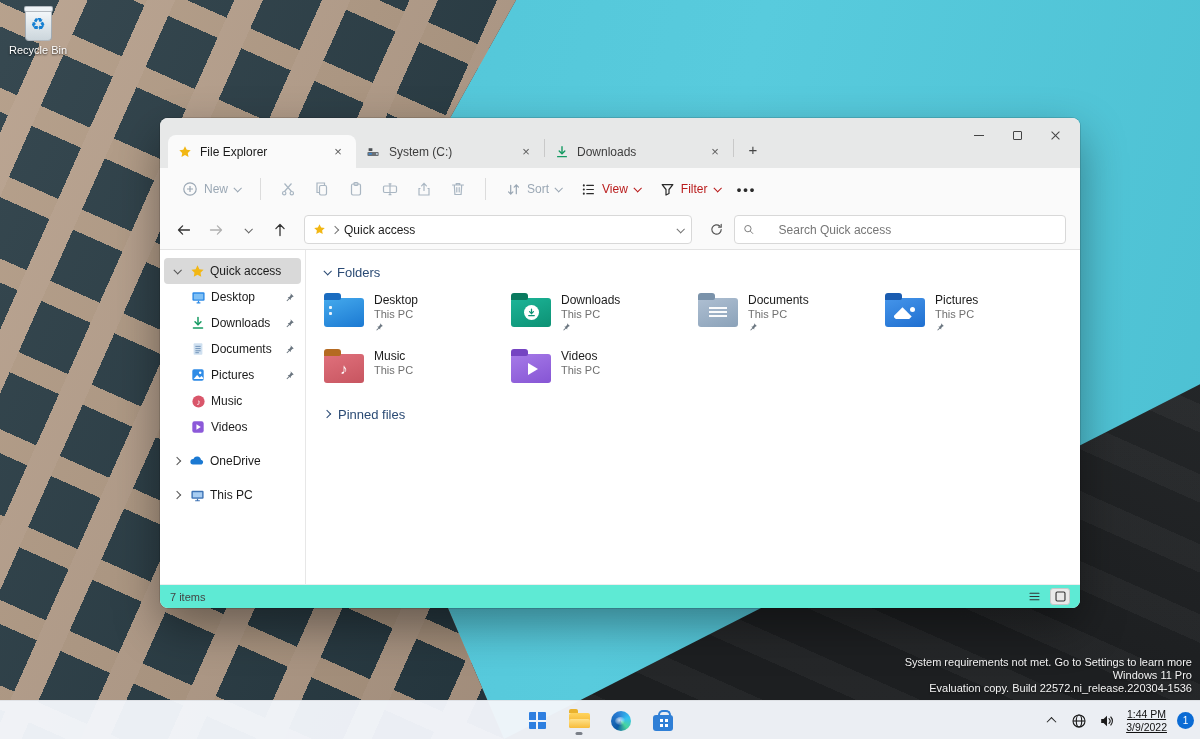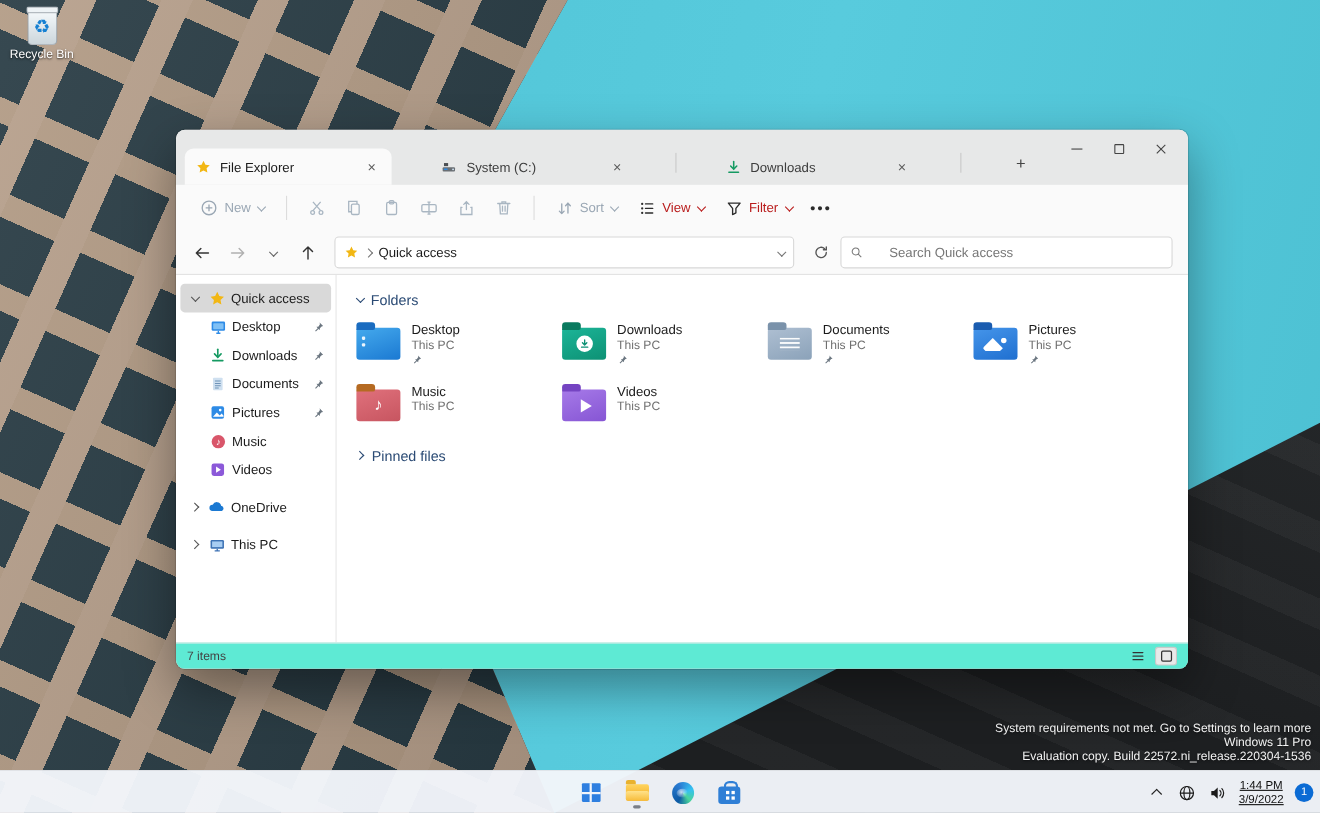--- a/index.html
+++ b/index.html
@@ -31,21 +31,21 @@
 
   
   .watermark { position:absolute; right:8px; bottom:44px; text-align:right; color:rgba(255,255,255,.95); font-size:11px; line-height:13px; text-shadow:0 1px 2px rgba(0,0,0,.55); }
 
   
   .win { position:absolute; left:160px; top:118px; width:920px; height:490px; border-radius:8px;
     background:#fafafa; box-shadow:0 18px 45px rgba(0,0,0,.38), 0 0 0 1px rgba(0,0,0,.12); display:flex; flex-direction:column; overflow:hidden; }
 
   
   .tabstrip { height:50px; background:#e7e8e8; position:relative; flex:0 0 auto; }
-  .tabs { position:absolute; left:8px; bottom:0; display:flex; align-items:center;gap:35px; }
+  .tabs { position:absolute; left:8px; bottom:0; display:flex; align-items:center; }
   .tab { height:33px; width:188px; display:flex; align-items:center; gap:8px; padding:0 10px; font-size:12px; color:#3d3d3d; border-radius:8px 8px 0 0; position:relative; cursor:default; }
   .tab.active { background:#fafafa; color:#1b1b1b; }
   .tab .tab-label { flex:1; white-space:nowrap; overflow:hidden; }
   .tab-close { width:16px; height:16px; display:flex; align-items:center; justify-content:center; color:#5c5c5c; font-size:13px; border-radius:3px; }
   .tabsep { width:1px; height:18px; background:#c9c9c9; margin-bottom:8px; }
   .newtab { width:26px; height:26px; margin:0 0 4px 6px; display:flex; align-items:center; justify-content:center; font-size:15px; color:#444; border-radius:4px; }
   .wincontrols { position:absolute; right:6px; top:4px; display:flex; }
   .wc { width:38px; height:26px; display:flex; align-items:center; justify-content:center; }
   .wc-min-bar { width:10px; height:1px; background:#444; }
   .wc-max-box { width:9px; height:9px; border:1px solid #444; border-radius:1px; }
@@ -63,21 +63,21 @@
   .chev { display:inline-block; width:6px; height:6px; border-right:1.3px solid currentColor; border-bottom:1.3px solid currentColor; transform:rotate(45deg) translateY(-1px); }
   .chev-r { transform:rotate(-45deg); }
   .dots { letter-spacing:2px; font-weight:bold; color:#2b2b2b; font-size:13px; }
 
   
   .addr { height:40px; background:#fafafa; border-bottom:1px solid #e3e3e3; display:flex; align-items:center; padding:0 10px; gap:4px; flex:0 0 auto; }
   .nav { width:28px; height:28px; display:flex; align-items:center; justify-content:center; border-radius:4px; color:#333; }
   .nav.dis { color:#b0b0b0; }
   .crumbbox { flex:1; height:29px; border:1px solid #d8d8d8; border-radius:4px; background:#fff; display:flex; align-items:center; padding:0 8px; gap:6px; margin:0 6px; }
   .crumb-txt { font-size:12px; color:#1b1b1b; flex:1; }
-  .searchbox { width:302px; height:29px; border:1px solid #d8d8d8; border-radius:4px; background:#fff; display:flex; align-items:center; padding:0 8px; gap:24px; margin-right:4px; }
+  .searchbox { width:332px; height:29px; border:1px solid #d8d8d8; border-radius:4px; background:#fff; display:flex; align-items:center; padding:0 8px; gap:24px; margin-right:4px; }
   .searchbox input { border:none; outline:none; background:transparent; font-size:12px; width:100%; font-family:inherit; color:#1b1b1b; }
   .searchbox input::placeholder { color:#767676; }
 
   
   .content { flex:1; display:flex; background:#fff; min-height:0; }
   .sidebar { width:146px; flex:0 0 auto; border-right:1px solid #e7e7e7; padding-top:8px; overflow:hidden; }
   .srow { display:flex; align-items:center; height:26px; padding:0 6px 0 6px; font-size:12px; color:#1b1b1b; border-radius:4px; margin:0 4px; gap:5px; }
   .srow.sel { background:#d9d9d9; }
   .srow .schev { width:14px; display:flex; justify-content:center; color:#555; }
   .srow.child { padding-left:26px; }

